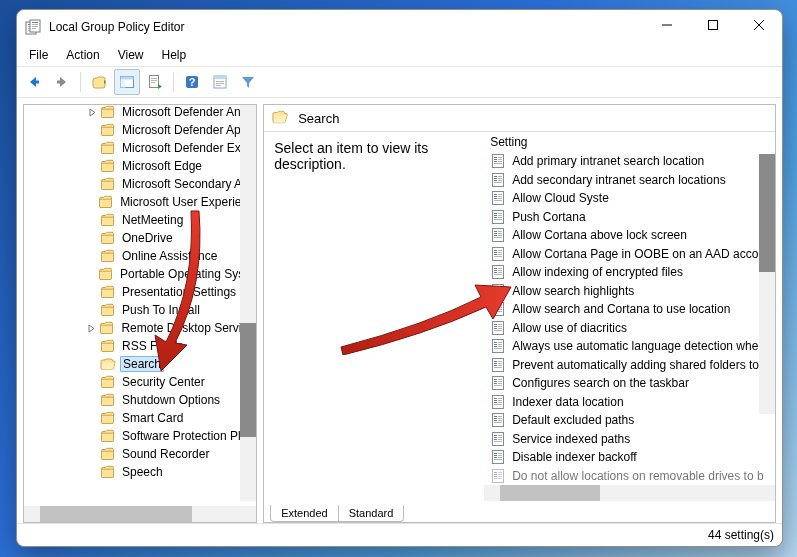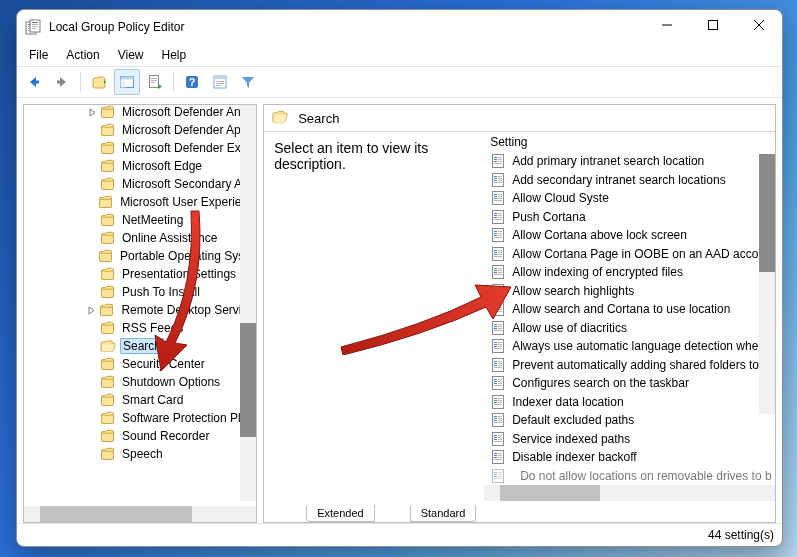--- a/index.html
+++ b/index.html
@@ -39,25 +39,25 @@
   .header .fi{width:18px;height:18px;}
   .header .hdrtxt{font-size:13px;}
   .body{flex:1;display:flex;position:relative;min-height:0;}
   .descpane{width:200px;padding:8px 10px;font-size:14px;}
   .listpane{flex:1;display:flex;flex-direction:column;overflow:hidden;position:relative;}
   .colhead{height:20px;display:flex;align-items:center;padding-left:6px;font-size:12px;}
   .rows{flex:1;overflow:hidden;position:relative;}
   .row{display:flex;align-items:center;height:18.5px;padding-left:6px;white-space:nowrap;text-align:right;}
   .row .ri{width:16px;height:16px;margin-right:6px;}
   .ri svg{width:16px;height:16px;display:block;}
-  .cutrow{opacity:.55;gap:8px;}
+  .cutrow{opacity:.55;}
   .listpane .hscroll{position:relative;flex:0 0 16px;}
   .listpane .vscroll{height:260px;top:4px;}
   .tabs{height:22px;display:flex;align-items:flex-end;padding-left:6px;margin-top:-1px;}
-  .tab{border:1px solid #bdbdbd;border-top:none;background:#fff;padding:2px 10px;font-size:11px;margin-right:-1px;position:relative;margin-left:36px;}
+  .tab{border:1px solid #bdbdbd;border-top:none;background:#fff;padding:2px 10px;font-size:11px;margin-right:-1px;position:relative;}
   .tab.first{border-bottom-left-radius:4px;}
   .tab.second{border-bottom-right-radius:4px;}
   .tab.active{background:#fff;}
   .status{height:22px;border-top:1px solid #e4e4e4;display:flex;align-items:center;padding:0 8px;font-size:12px;justify-content:flex-end;}
   .arrow{position:absolute;pointer-events:none;}
   .arrow svg{display:block;}
 </style>
 </head>
 <body>
 
@@ -236,20 +236,30 @@
             </div>
             <div class="node">
               <span class="tw"></span>
               <span class="fi">
                 <svg viewBox="0 0 16 16">
                   <path d="M1.5 5 Q1.5 3.5 3 3.5 L5.5 3.5 L6.8 2.3 L12 2.3 Q13.5 2.3 13.5 3.8 L13.5 12 Q13.5 13.5 12 13.5 L3 13.5 Q1.5 13.5 1.5 12 Z" fill="#ffe39a" stroke="#caa64a"></path>
                   <rect x="1.5" y="5.2" width="12" height="8.3" rx="1.2" fill="#ffe39a" stroke="#caa64a"></rect>
                 </svg>
               </span>
               <span class="lbl">NetMeeting</span>
+            </div>
+            <div class="node">
+              <span class="tw"></span>
+              <span class="fi">
+                <svg viewBox="0 0 16 16">
+                  <path d="M1.5 5 Q1.5 3.5 3 3.5 L5.5 3.5 L6.8 2.3 L12 2.3 Q13.5 2.3 13.5 3.8 L13.5 12 Q13.5 13.5 12 13.5 L3 13.5 Q1.5 13.5 1.5 12 Z" fill="#ffe39a" stroke="#caa64a"></path>
+                  <rect x="1.5" y="5.2" width="12" height="8.3" rx="1.2" fill="#ffe39a" stroke="#caa64a"></rect>
+                </svg>
+              </span>
+              <span class="lbl">OneDrive</span>
             </div>
             <div class="node">
               <span class="tw"></span>
               <span class="fi">
                 <svg viewBox="0 0 16 16">
                   <path d="M1.5 5 Q1.5 3.5 3 3.5 L5.5 3.5 L6.8 2.3 L12 2.3 Q13.5 2.3 13.5 3.8 L13.5 12 Q13.5 13.5 12 13.5 L3 13.5 Q1.5 13.5 1.5 12 Z" fill="#ffe39a" stroke="#caa64a"></path>
                   <rect x="1.5" y="5.2" width="12" height="8.3" rx="1.2" fill="#ffe39a" stroke="#caa64a"></rect>
                 </svg>
               </span>
               <span class="lbl">Online Assistance</span>

